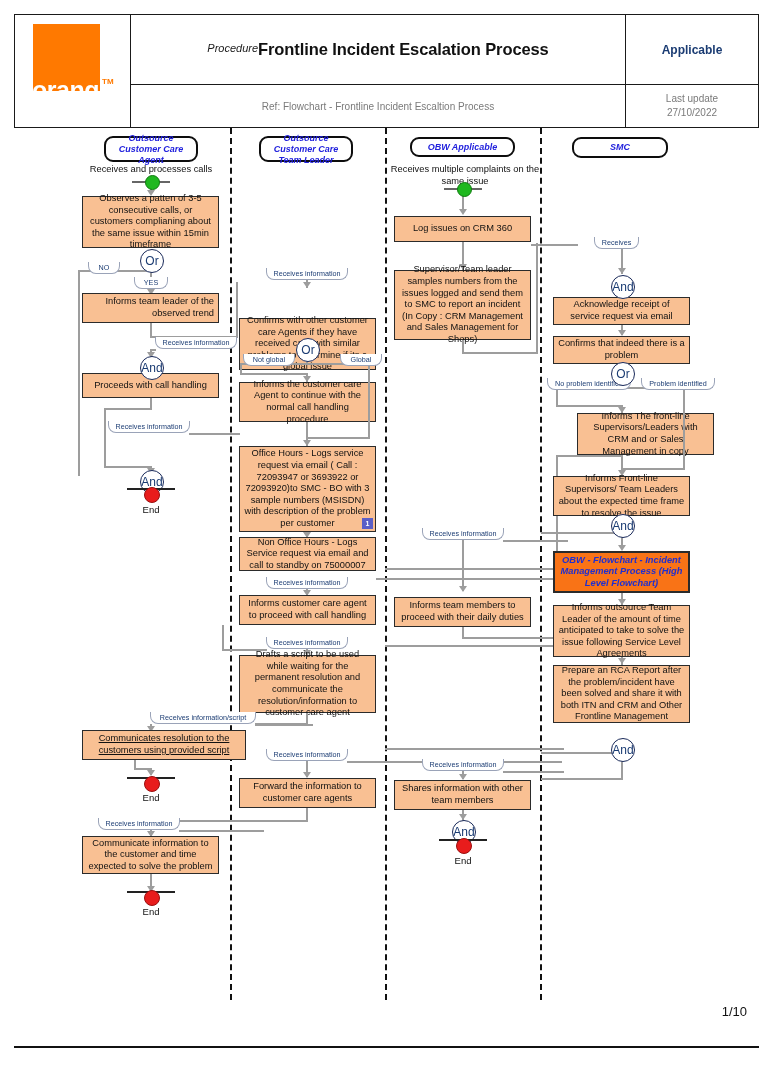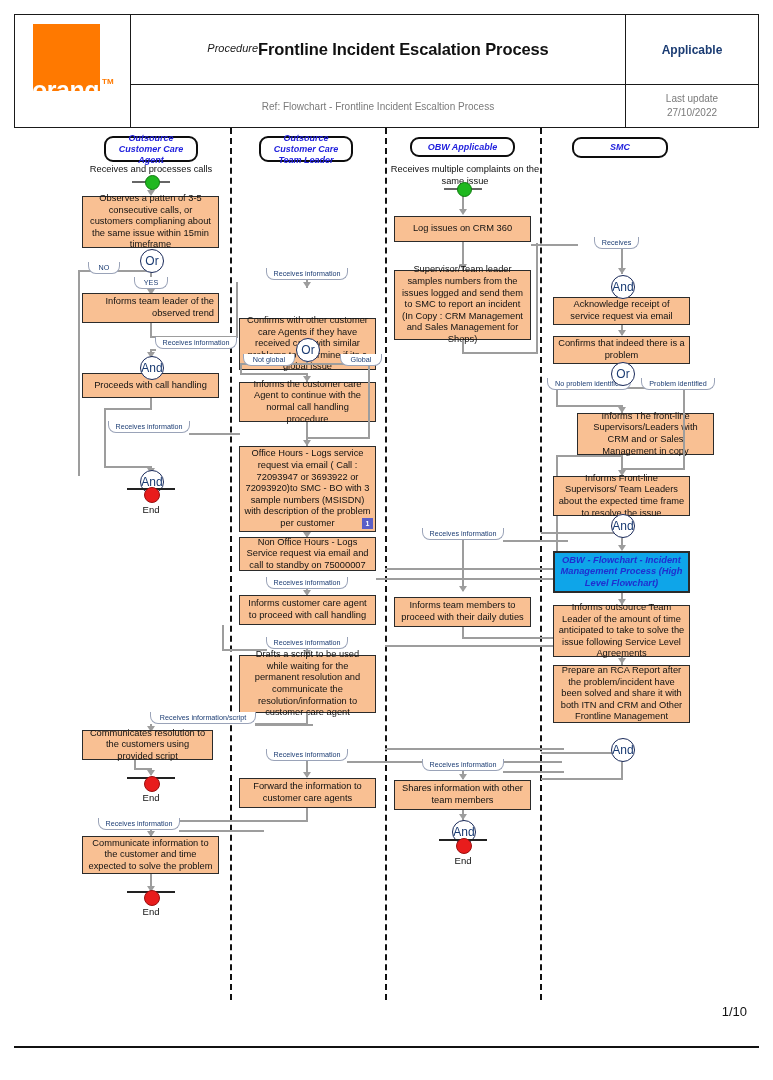--- a/index.html
+++ b/index.html
@@ -34,21 +34,21 @@
   .lane-sep{position:absolute;width:0;border-left:2px dashed #111;}
   
   .lane-pill{position:absolute;box-sizing:border-box;border:2.5px solid #0d0d0d;
      border-radius:9px;background:#fff;display:flex;align-items:center;
      justify-content:center;text-align:center;color:#2222dd;font-style:italic;
      font-weight:bold;font-size:9px;line-height:11px;padding:0 4px;}
   
   .pbox{position:absolute;box-sizing:border-box;background:#f9c093;
      border:1.6px solid #2b2b2b;display:flex;align-items:center;justify-content:center;
      text-align:center;font-size:9.3px;line-height:11.6px;color:#111;padding:2px 4px;}
-  .pbox.green{background:#0ea5e9;color:#1f2fd0;font-style:italic;font-weight:bold;border-width:2px;}
+  .pbox.green{background:#f97316;color:#1f2fd0;font-style:italic;font-weight:bold;border-width:2px;}
   .pbox .badge{position:absolute;right:2px;bottom:2px;width:11px;height:11px;
      background:#5b5fc7;color:#fff;font-size:7px;display:flex;align-items:center;
      justify-content:center;font-style:normal;font-weight:bold;}
   
   .cap{position:absolute;text-align:center;font-size:9.3px;line-height:11.6px;color:#111;}
   
   .ln{position:absolute;background:#9d9d9d;}
   .lnv{width:2px;}
   .lnh{height:2px;}
   .arrow{position:absolute;width:0;height:0;border-left:4px solid transparent;
@@ -164,21 +164,21 @@
   <div class="endn" style="left:127px;top:488px;width:48px;height:14px;">
     <div class="bar"></div>
     <div class="dot"></div>
   </div>
   <div class="endlbl" style="left:126px;top:504px;width:50px;">End</div>
 
   <div class="tag" style="left:150px;top:712px;width:106px;">Receives information/script</div>
   <div class="ln lnh" style="left:255px;top:724px;width:58px;"></div>
   <div class="ln lnv" style="left:150px;top:724px;height:8px;"></div>
   <div class="arrow" style="left:147px;top:726px;"></div>
-  <div class="pbox" style="left:82px;top:730px;width:131px;height:30px;">Communicates resolution to the customers using provided script</div>
+  <div class="pbox" style="left:82px;top:730px;width:164px;height:30px;text-decoration:underline;">Communicates resolution to the customers using provided script</div>
   <div class="ln lnv" style="left:134px;top:760px;height:10px;"></div>
   <div class="ln lnh" style="left:134px;top:768px;width:18px;"></div>
   <div class="ln lnv" style="left:150px;top:768px;height:7px;"></div>
   <div class="arrow" style="left:147px;top:770px;"></div>
   <div class="endn" style="left:127px;top:777px;width:48px;height:14px;">
     <div class="bar"></div>
     <div class="dot"></div>
   </div>
   <div class="endlbl" style="left:126px;top:792px;width:50px;">End</div>
 

